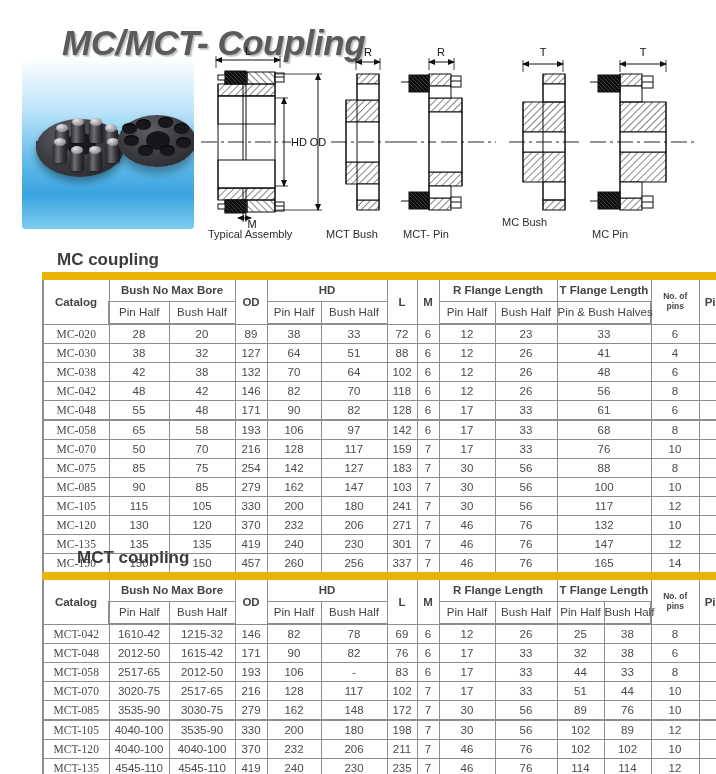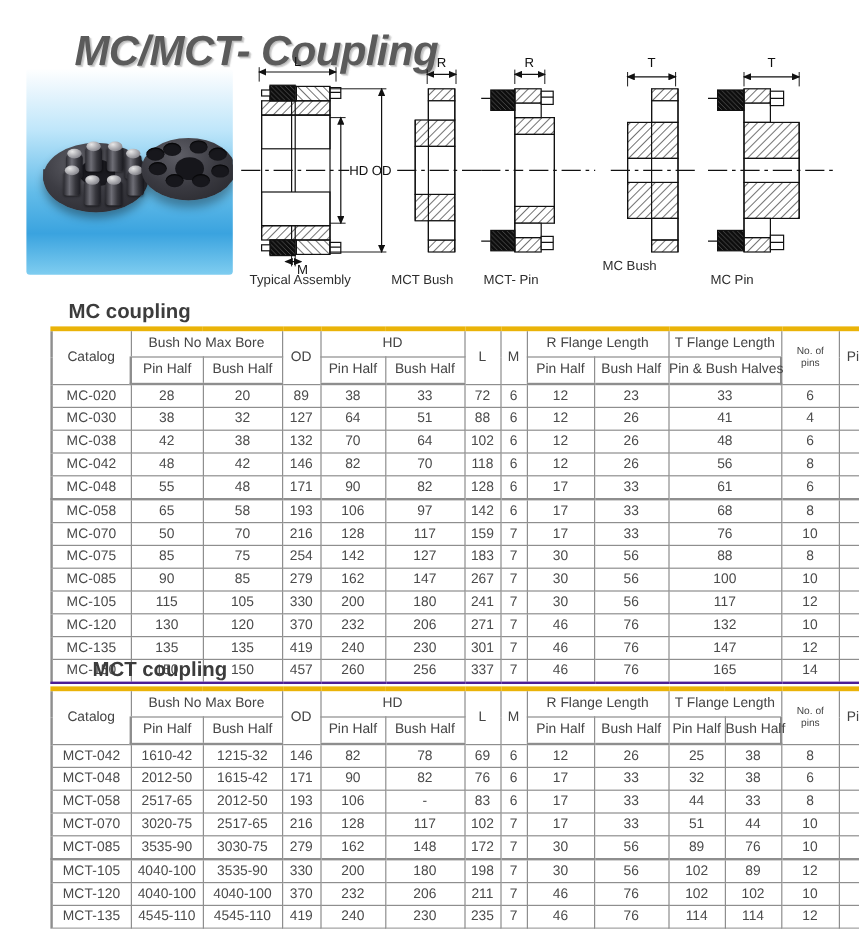--- a/index.html
+++ b/index.html
@@ -161,24 +161,24 @@
     white-space: nowrap;
   }
   table.spec thead th {
     height: 21px;
     font-size: 11.5px;
     color: #444;
   }
   table.spec thead th.tall { height: 42px; margin-top: 20px; }
   table.spec thead th.small { font-size: 8.5px; line-height: 1.1; }
   table.spec tbody td { height: 18px; font-size: 11.5px; }
-  table.spec tbody td.catalog { letter-spacing: 0.1px; }
+  table.spec tbody td.catalog { letter-spacing: 0.1px; font-family: Liberation Serif, serif; }
   table.spec tbody tr.group-end td { border-bottom: 2px solid #8e8e8e; }
   table.spec tbody tr:last-child td { border-bottom: 2px solid #4c1d95; }
-  table.spec thead tr:first-child th { border-top: 4px solid #eab308; }
+  table.spec thead tr:first-child th { border-top: 8px solid #eab308; font-weight: bold; }
   table.spec tbody td:first-child,
   table.spec thead th:first-child { border-left: 2px solid #8e8e8e; }
   table.spec tbody td:last-child,
   table.spec thead th:last-child { border-right: 2px solid #8e8e8e; }
   table.spec thead tr:last-child th { border-bottom: 2px solid #8e8e8e; }
 </style>
 </head>
 <body>
 
 <div class="title-bar">
@@ -560,21 +560,21 @@
         <td>8</td>
         <td>M20</td>
       </tr>
       <tr>
         <td class="catalog">MC-085</td>
         <td>90</td>
         <td>85</td>
         <td>279</td>
         <td>162</td>
         <td>147</td>
-        <td>267</td>
+        <td>103</td>
         <td>7</td>
         <td>30</td>
         <td>56</td>
         <td>100</td>
         <td>10</td>
         <td>M20</td>
       </tr>
       <tr>
         <td class="catalog">MC-105</td>
         <td>115</td>

